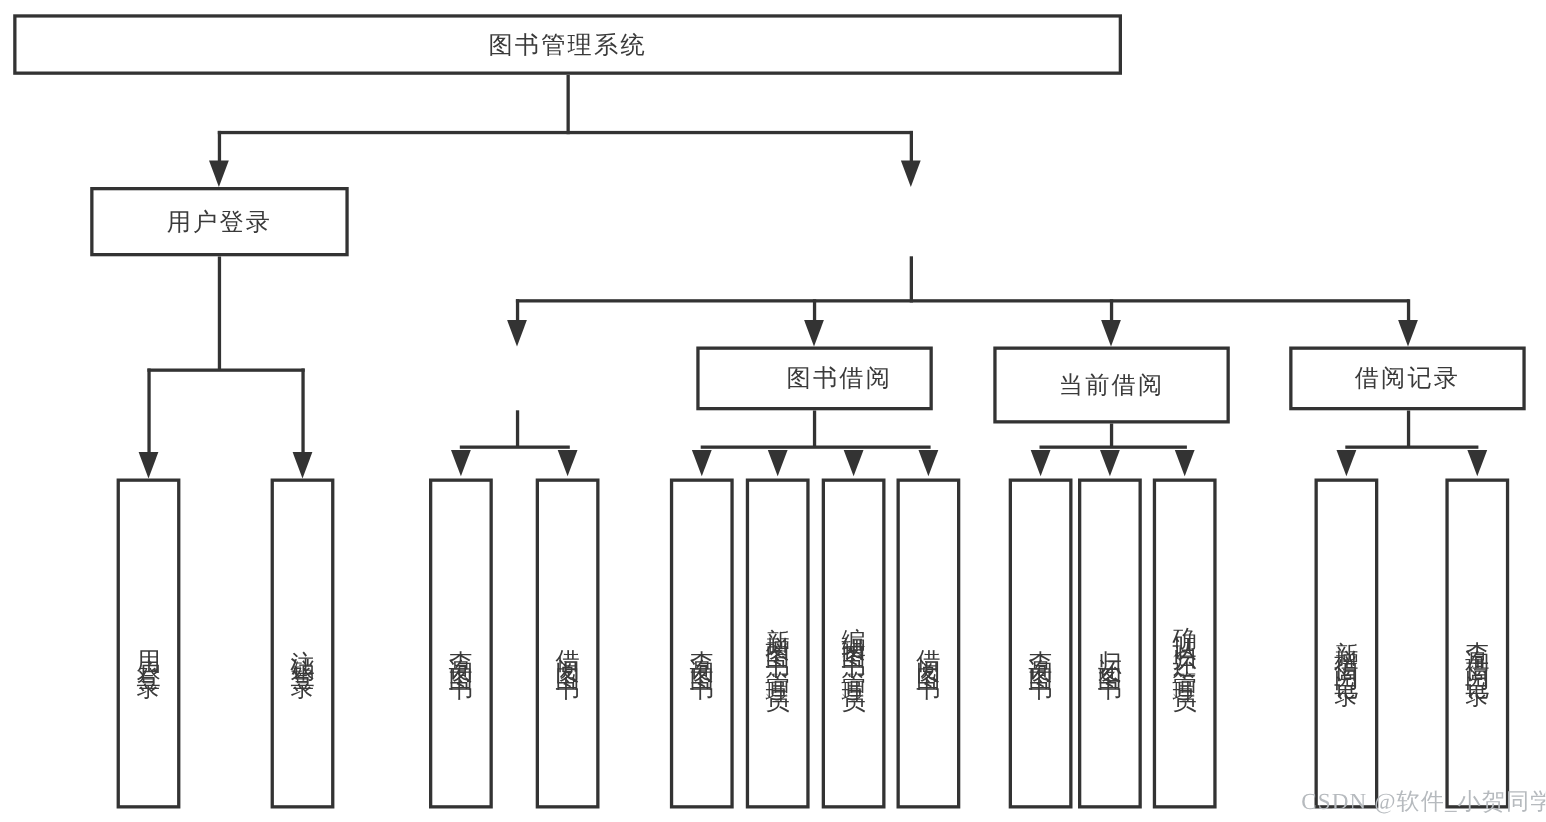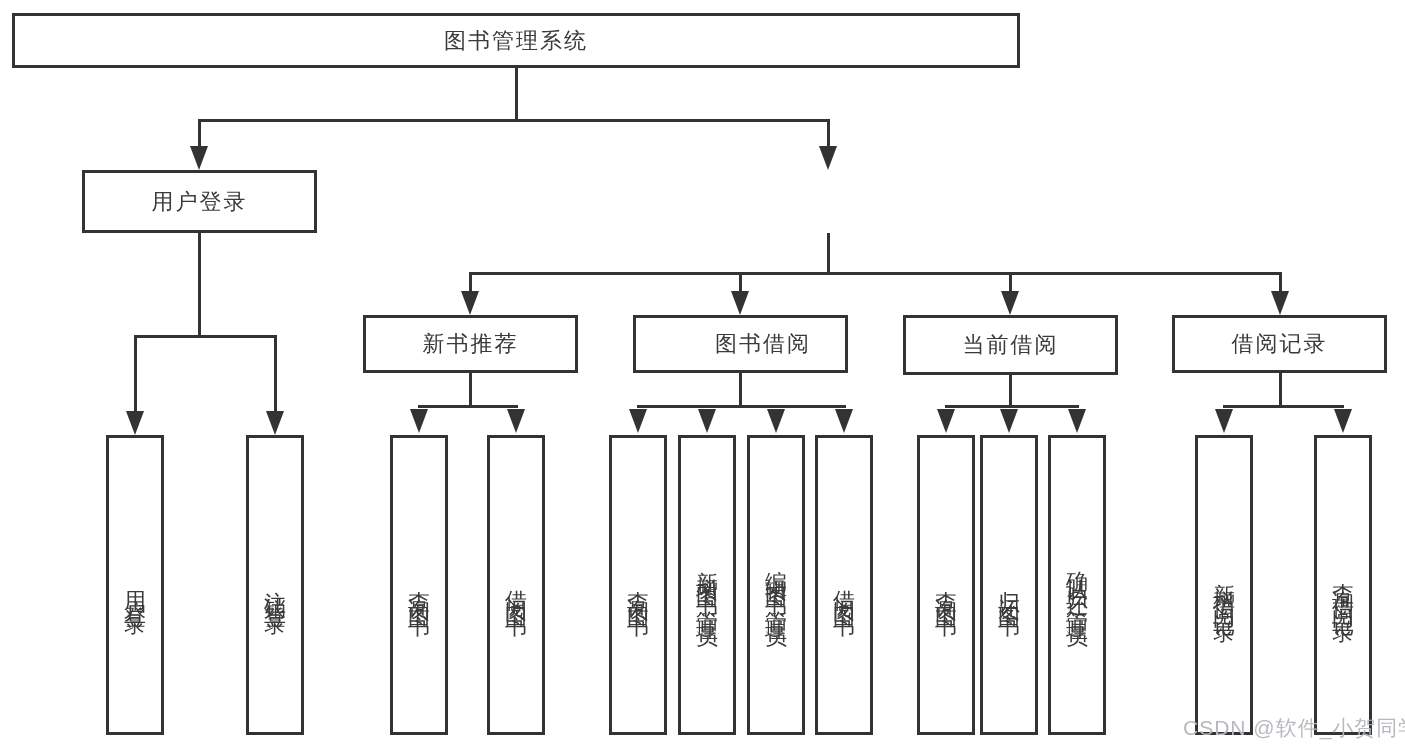--- a/index.html
+++ b/index.html
@@ -6,21 +6,21 @@
     --line:#333333;
     --text:#3a3a3a;
     --wm:#b6babe;
     --bg:#ffffff;
   }
   html,body{margin:0;padding:0;background:var(--bg);}
   .canvas{
     position:relative;
     width:1405px;height:747px;
     background:var(--bg);
-    font-family:Liberation Sans, sans-serif;
+    font-family:Liberation Serif, serif;
     overflow:hidden;
   }
   .box{
     position:absolute;
     box-sizing:border-box;
     border:3px solid var(--line);
     background:#ffffff;
     display:flex;
     align-items:center;
     justify-content:center;
@@ -58,23 +58,22 @@
 </style>
 </head>
 <body>
 
 <div class="canvas">
 
   <div class="box" style="left:12px;top:13px;width:1008px;height:55px;">图书管理系统</div>
 
   <div class="box" style="left:82px;top:170px;width:235px;height:63px;">用户登录</div>
 
-  <div class="box" style="left:363px;top:315px;width:215px;height:58px;">新书推荐</div>
   <div class="box" style="left:633px;top:315px;width:215px;height:58px;padding-left:45px;">图书借阅</div>
-  <div class="box" style="left:903px;top:315px;width:215px;height:60px;">当前借阅</div>
+  <div class="box" style="left:903px;top:315px;width:215px;height:70px;">当前借阅</div>
   <div class="box" style="left:1172px;top:315px;width:215px;height:58px;">借阅记录</div>
 
   <div class="box vbox" style="left:106px;top:435px;width:58px;height:300px;">用户登录</div>
   <div class="box vbox" style="left:246px;top:435px;width:58px;height:300px;">注销登录</div>
 
   <div class="box vbox" style="left:390px;top:435px;width:58px;height:300px;">查询图书</div>
   <div class="box vbox" style="left:487px;top:435px;width:58px;height:300px;">借阅图书</div>
 
   <div class="box vbox" style="left:609px;top:435px;width:58px;height:300px;">查询图书</div>
   <div class="box vbox" style="left:678px;top:435px;width:58px;height:300px;">新增图书（管理员）</div>

